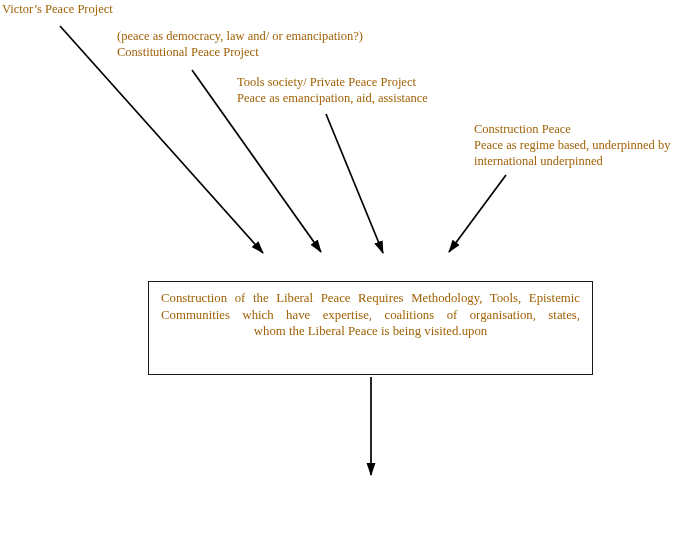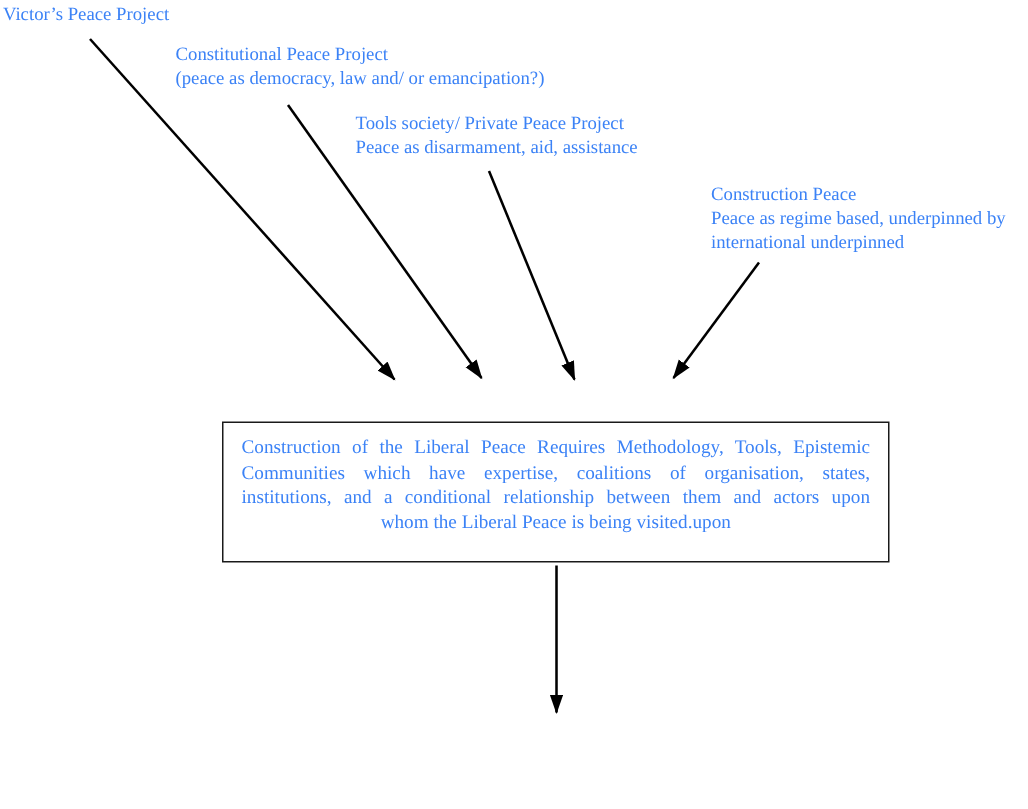--- a/index.html
+++ b/index.html
@@ -6,21 +6,21 @@
     margin: 0;
     padding: 0;
     background: #ffffff;
   }
   #canvas {
     position: relative;
     width: 685px;
     height: 490px;
     background: #ffffff;
     font-family: "Liberation Serif", "DejaVu Serif", serif;
-    color: #3b82f6;
+    color: #a16207;
     overflow: hidden;
   }
   .label {
     position: absolute;
     font-size: 12.5px;
     line-height: 16px;
     white-space: nowrap;
   }
   #label-victors       { left: 2px;   top: 1px; }
   #label-constitutional{ left: 117px; top: 28px; }
@@ -75,27 +75,27 @@
 </head>
 <body>
 
 <div id="canvas">
 
   <div class="label" id="label-victors">
     <div>Victor’s Peace Project</div>
   </div>
 
   <div class="label" id="label-constitutional">
+    <div>(peace as democracy, law and/ or emancipation?)</div>
     <div>Constitutional Peace Project</div>
-    <div>(peace as democracy, law and/ or emancipation?)</div>
   </div>
 
   <div class="label" id="label-civil">
     <div>Tools society/ Private Peace Project</div>
-    <div>Peace as disarmament, aid, assistance</div>
+    <div>Peace as emancipation, aid, assistance</div>
   </div>
 
   <div class="label" id="label-institutional">
     <div>Construction Peace</div>
     <div>Peace as regime based, underpinned by</div>
     <div>international underpinned</div>
   </div>
 
   <svg id="arrow-layer" width="685" height="539" viewBox="0 0 685 539" xmlns="http://www.w3.org/2000/svg">
     <defs>
@@ -106,21 +106,20 @@
     <line x1="60" y1="26" x2="263" y2="253" stroke="#000000" stroke-width="1.7" marker-end="url(#ah)"></line>
     <line x1="192" y1="70" x2="321" y2="252" stroke="#000000" stroke-width="1.7" marker-end="url(#ah)"></line>
     <line x1="326" y1="114" x2="383" y2="253" stroke="#000000" stroke-width="1.7" marker-end="url(#ah)"></line>
     <line x1="506" y1="175" x2="449" y2="252" stroke="#000000" stroke-width="1.7" marker-end="url(#ah)"></line>
     <line x1="371" y1="377" x2="371" y2="475" stroke="#000000" stroke-width="1.7" marker-end="url(#ah)"></line>
   </svg>
 
   <div id="construction-box">
     <div class="jline">Construction of the Liberal Peace Requires Methodology, Tools, Epistemic</div>
     <div class="jline">Communities which have expertise, coalitions of organisation, states,</div>
-    <div class="jline">institutions, and a conditional relationship between them and actors upon</div>
     <div class="lline">whom the Liberal Peace is being visited.upon</div>
   </div>
 
   <div id="liberal-peace-box">
     <span>Liberal Peace</span>
   </div>
 
 </div>
 
 </body></html>

